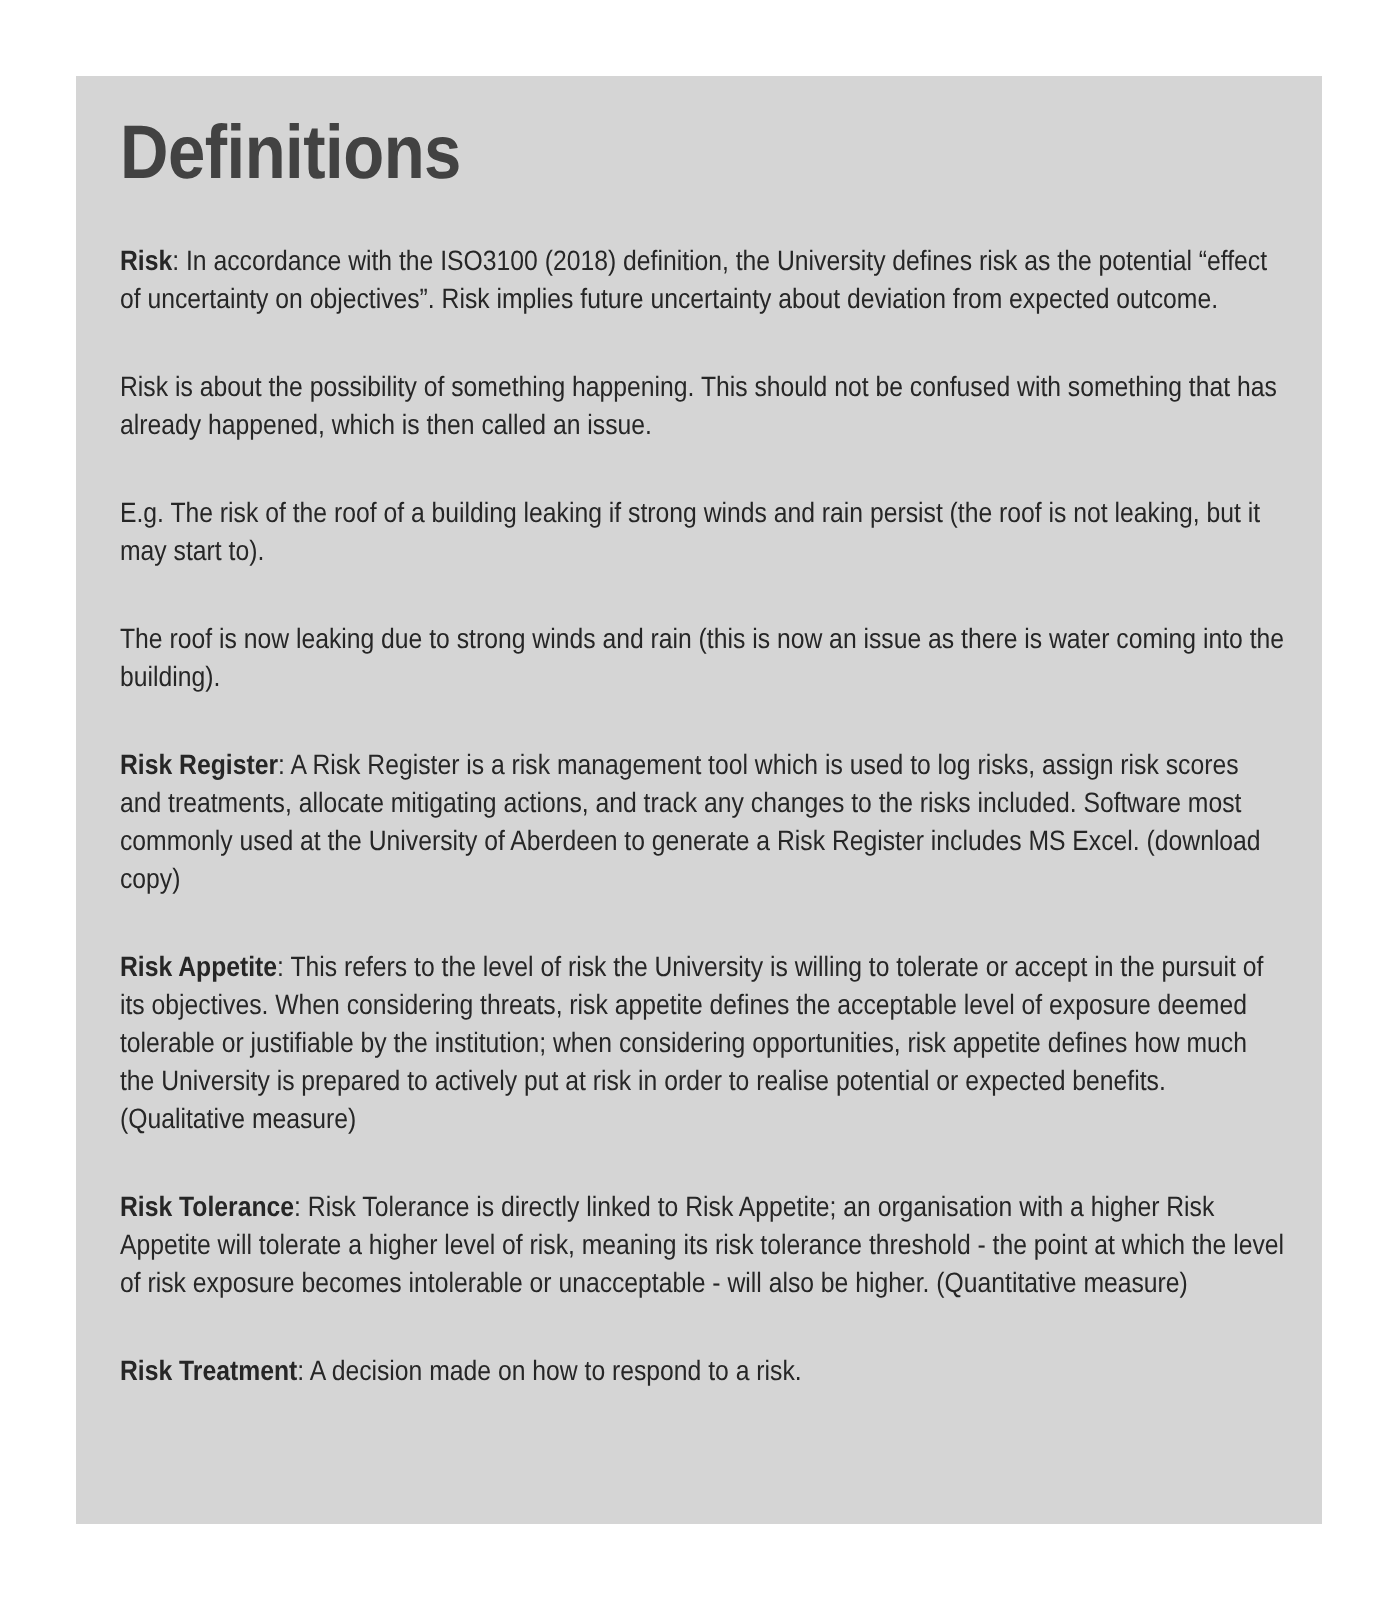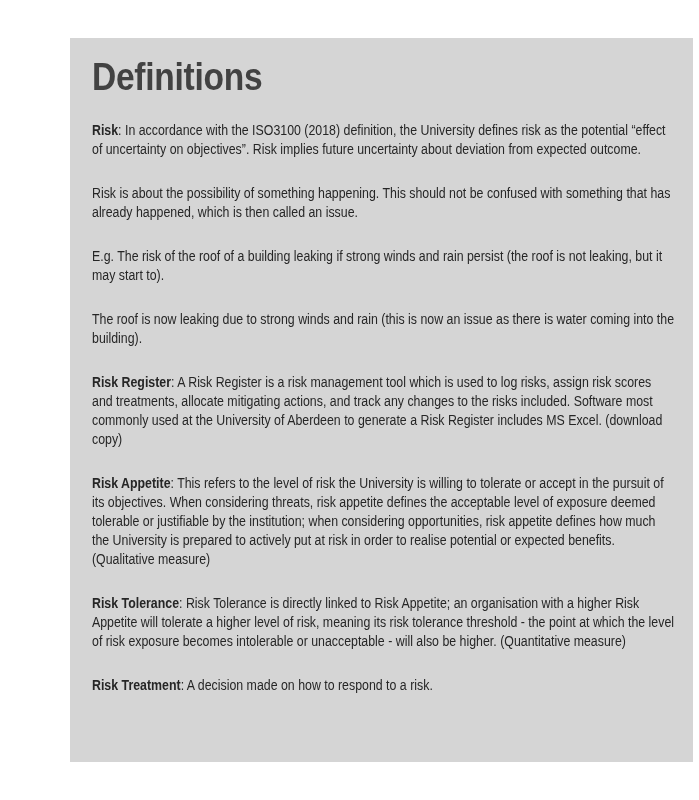--- a/index.html
+++ b/index.html
@@ -22,21 +22,20 @@
   }
   .card {
     position: absolute;
     left: 38px;
     top: 38px;
     width: 623px;
     height: 724px;
     background: var(--card-bg);
     padding: 18px 0 0 22px;
     overflow: hidden;
-    margin-left: 32px;
   }
   
   .content {
     width: 660px;
     transform: scaleX(0.883);
     transform-origin: 0 0;
   }
   .title {
     margin: 0 0 21px 0;
     font-size: 38px;

